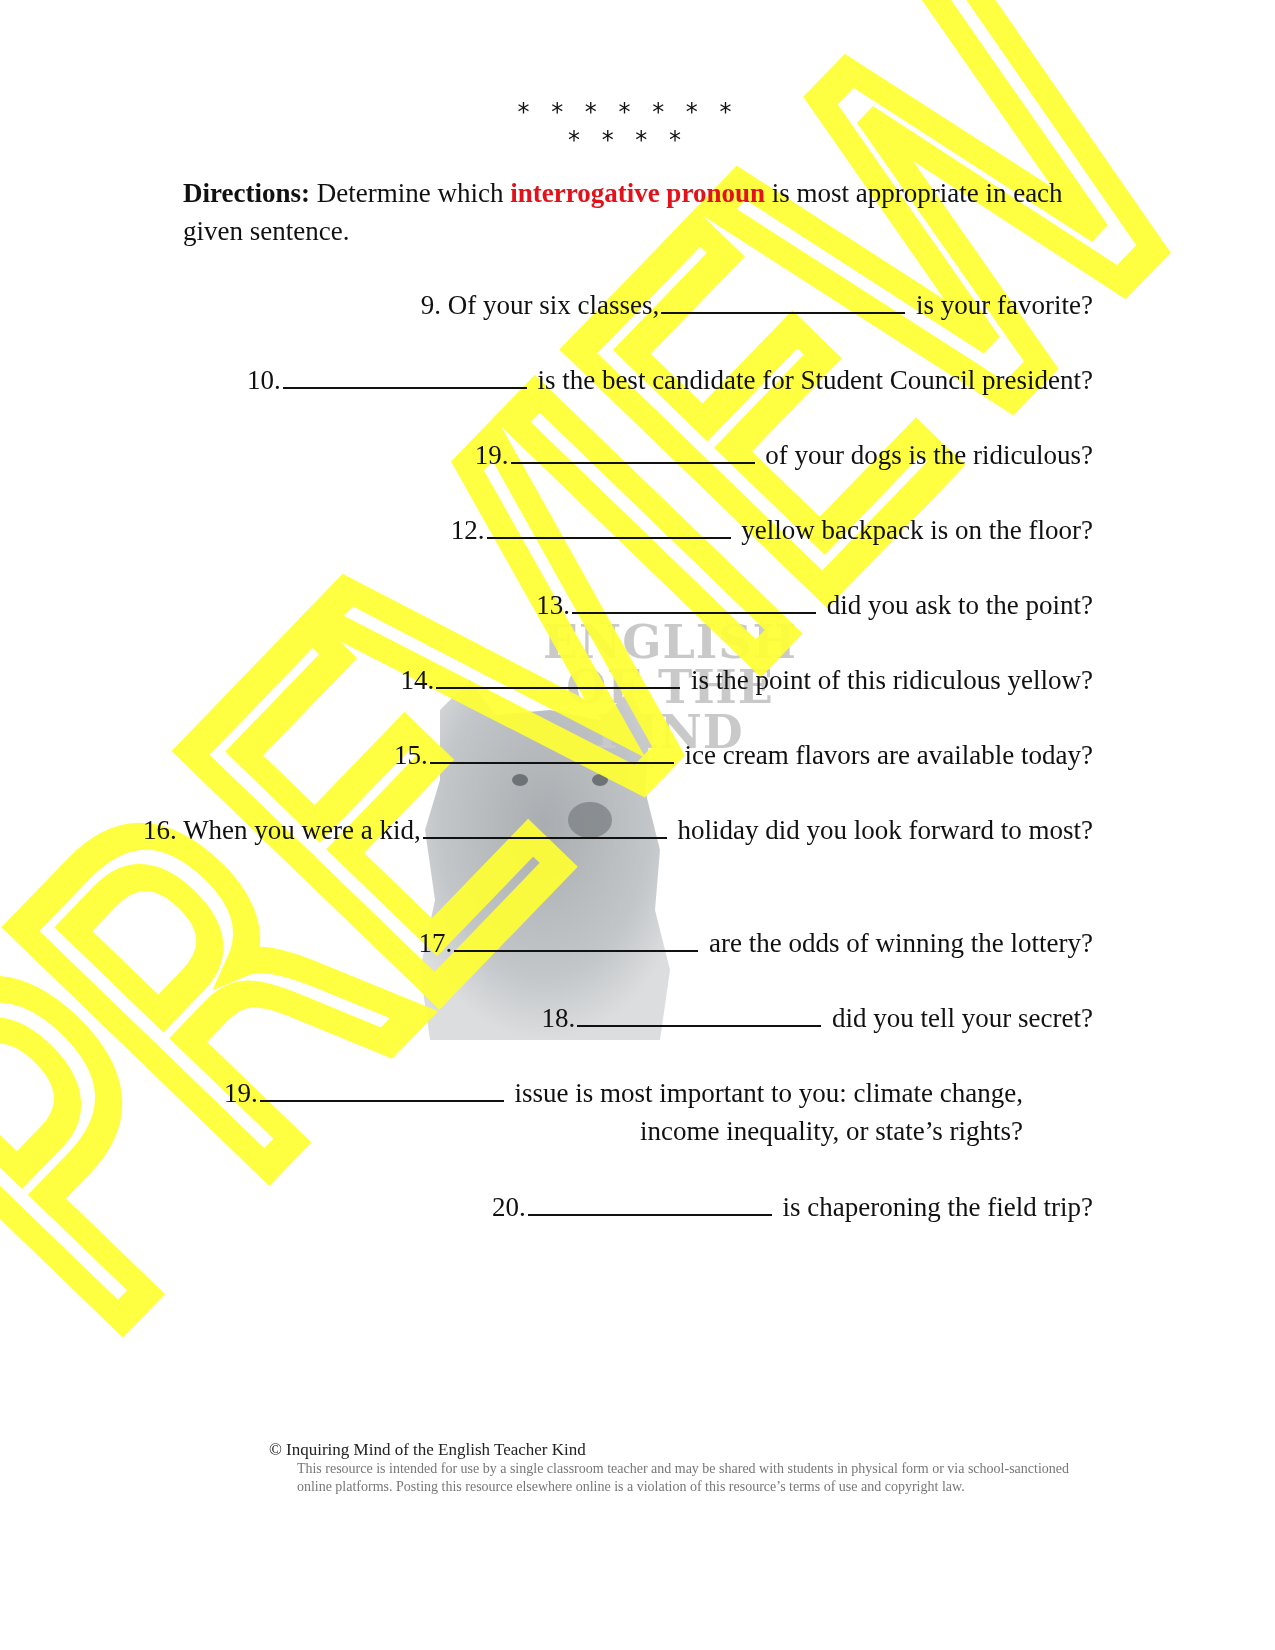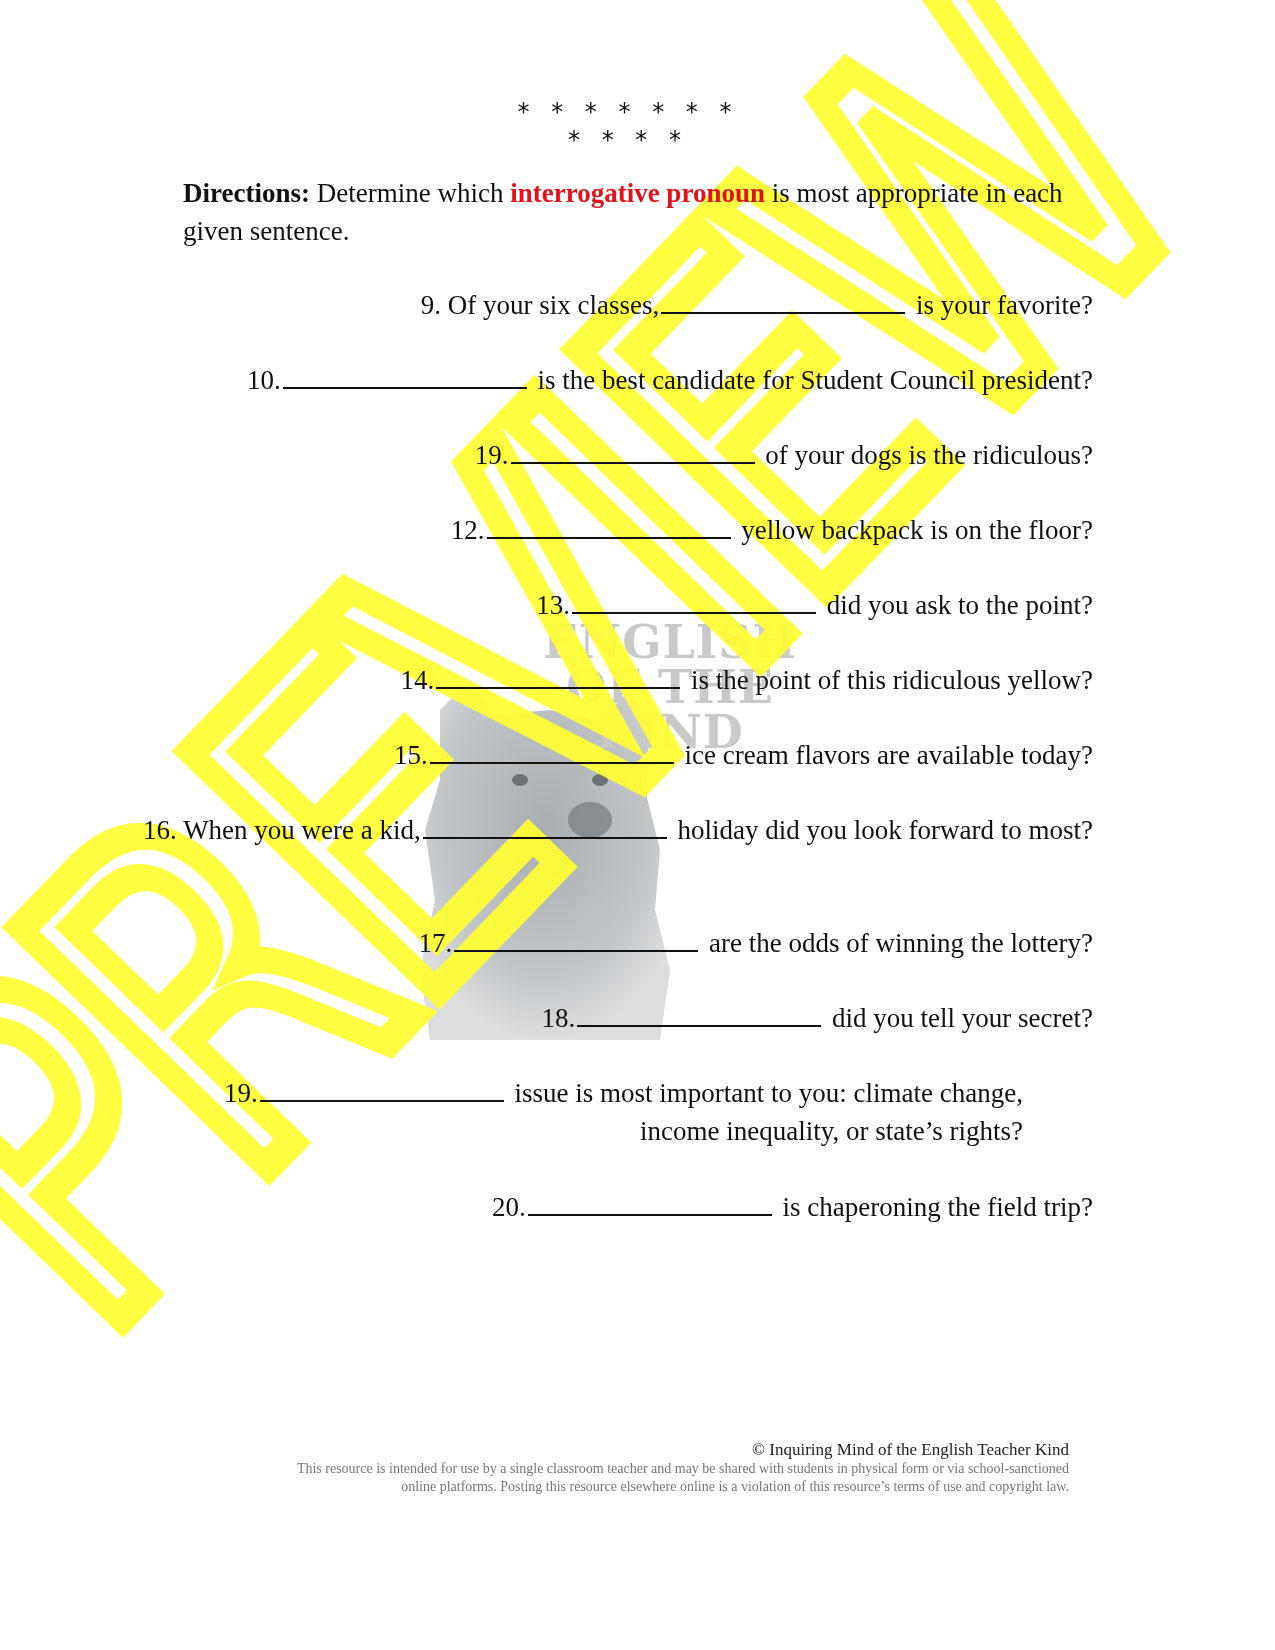--- a/index.html
+++ b/index.html
@@ -12,23 +12,23 @@
                font-family: "DejaVu Serif", serif; font-weight: bold; color: #c9c9c9;
                font-size: 46px; line-height: 45px; letter-spacing: 1px; }
   .logo-text div { white-space: nowrap; }
   .content { position: absolute; left: 143px; top: 0; width: 960px; z-index: 3; font-size: 27px; }
   .stars { position: absolute; left: 365px; top: 98px; width: 240px; text-align: center; font-family: "DejaVu Sans", sans-serif; font-size: 24px; letter-spacing: 7px; color: #111; }
   .directions { position: absolute; left: 0; top: 174px; width: 940px; line-height: 38px; margin-left: 40px; }
   .directions .label { font-weight: bold; }
   .directions .key { font-weight: bold; color: #e3121a; }
   .q { position: absolute; left: 0; width: 950px; line-height: 38px; white-space: normal; text-align: right; }
   .blank { display: inline-block; width: 244px; border-bottom: 2px solid #111; height: 24px; vertical-align: baseline; margin: 0 4px 0 2px; }
-  .footer { position: absolute; right: 206px; top: 1440px; text-align: right; z-index: 3; }
+  .footer { position: absolute; right: 206px; top: 1440px; text-align: left; z-index: 3; }
   .footer .copy { font-size: 17px; color: #222; line-height: 20px; }
-  .footer .terms { font-size: 14px; color: #777; line-height: 18px; }
+  .footer .terms { font-size: 14px; color: #777; line-height: 18px; margin-left: 28px; }
   .preview-wm { position: absolute; left: 0; top: 0; width: 1275px; height: 1650px; z-index: 2; pointer-events: none; }
 </style>
 </head>
 <body>
 
 <div class="page">
 
   <div class="logo-wm">
     <svg class="dog" viewBox="0 0 300 370">
       <defs>

